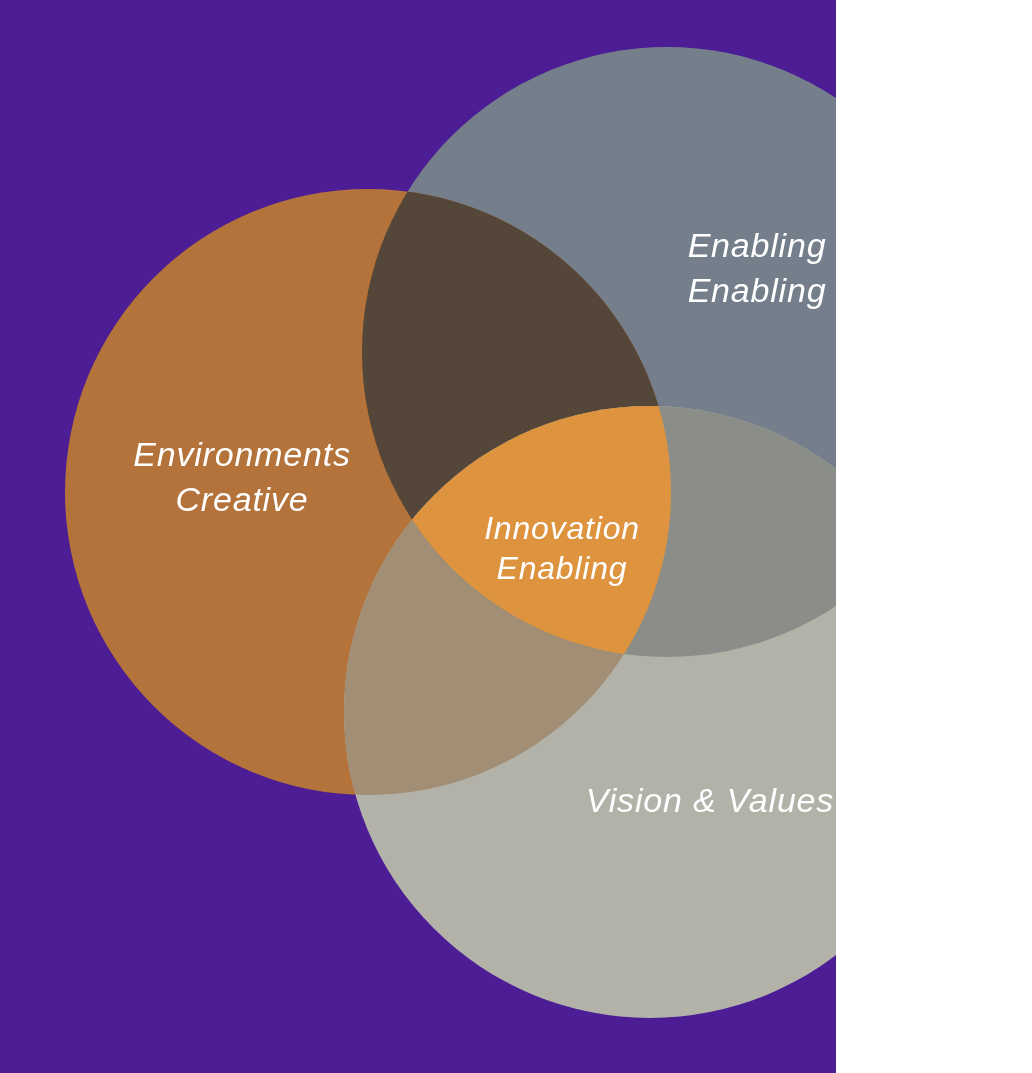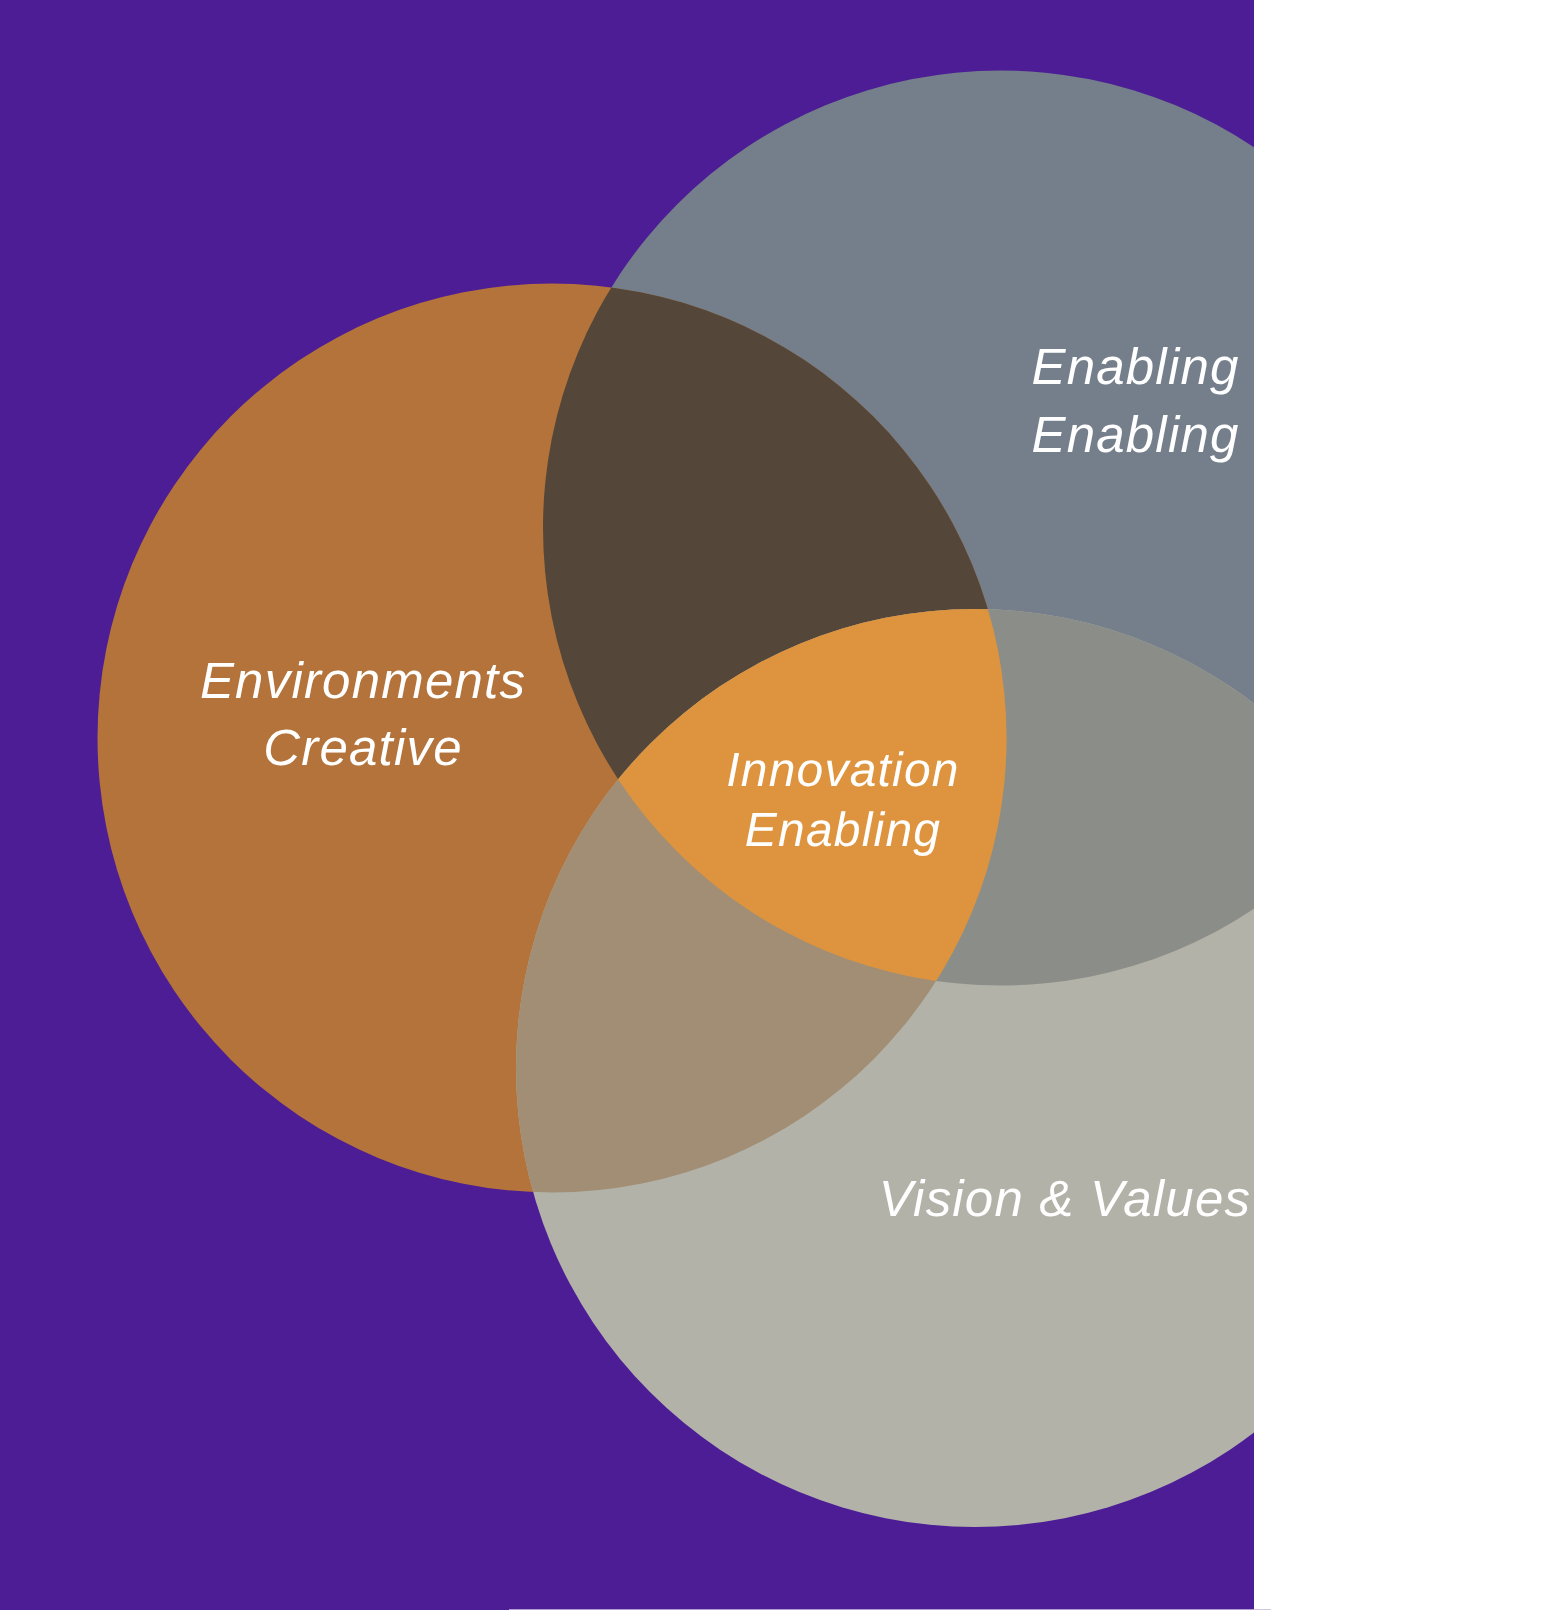--- a/index.html
+++ b/index.html
@@ -33,21 +33,21 @@
     white-space: nowrap;
   }
   .circle-label span { display: block; }
   .center-label {
     font-size: 32px;
     line-height: 40px;
   }
   #label-creative      { left: 242px; top: 477px; }
   #label-enabling      { left: 757px; top: 268px; }
   #label-communicating { left: 710px; top: 800px; }
-  #label-innovation    { left: 562px; top: 533px; text-align: center; }
+  #label-innovation    { left: 562px; top: 548px; text-align: center; }
 </style>
 </head>
 <body>
 
 <div class="canvas">
 
   <svg class="venn-svg" width="1032" height="1073" viewBox="0 0 1032 1073">
     <defs>
       <clipPath id="clip-creative">
         <circle cx="368" cy="492" r="303"></circle>

